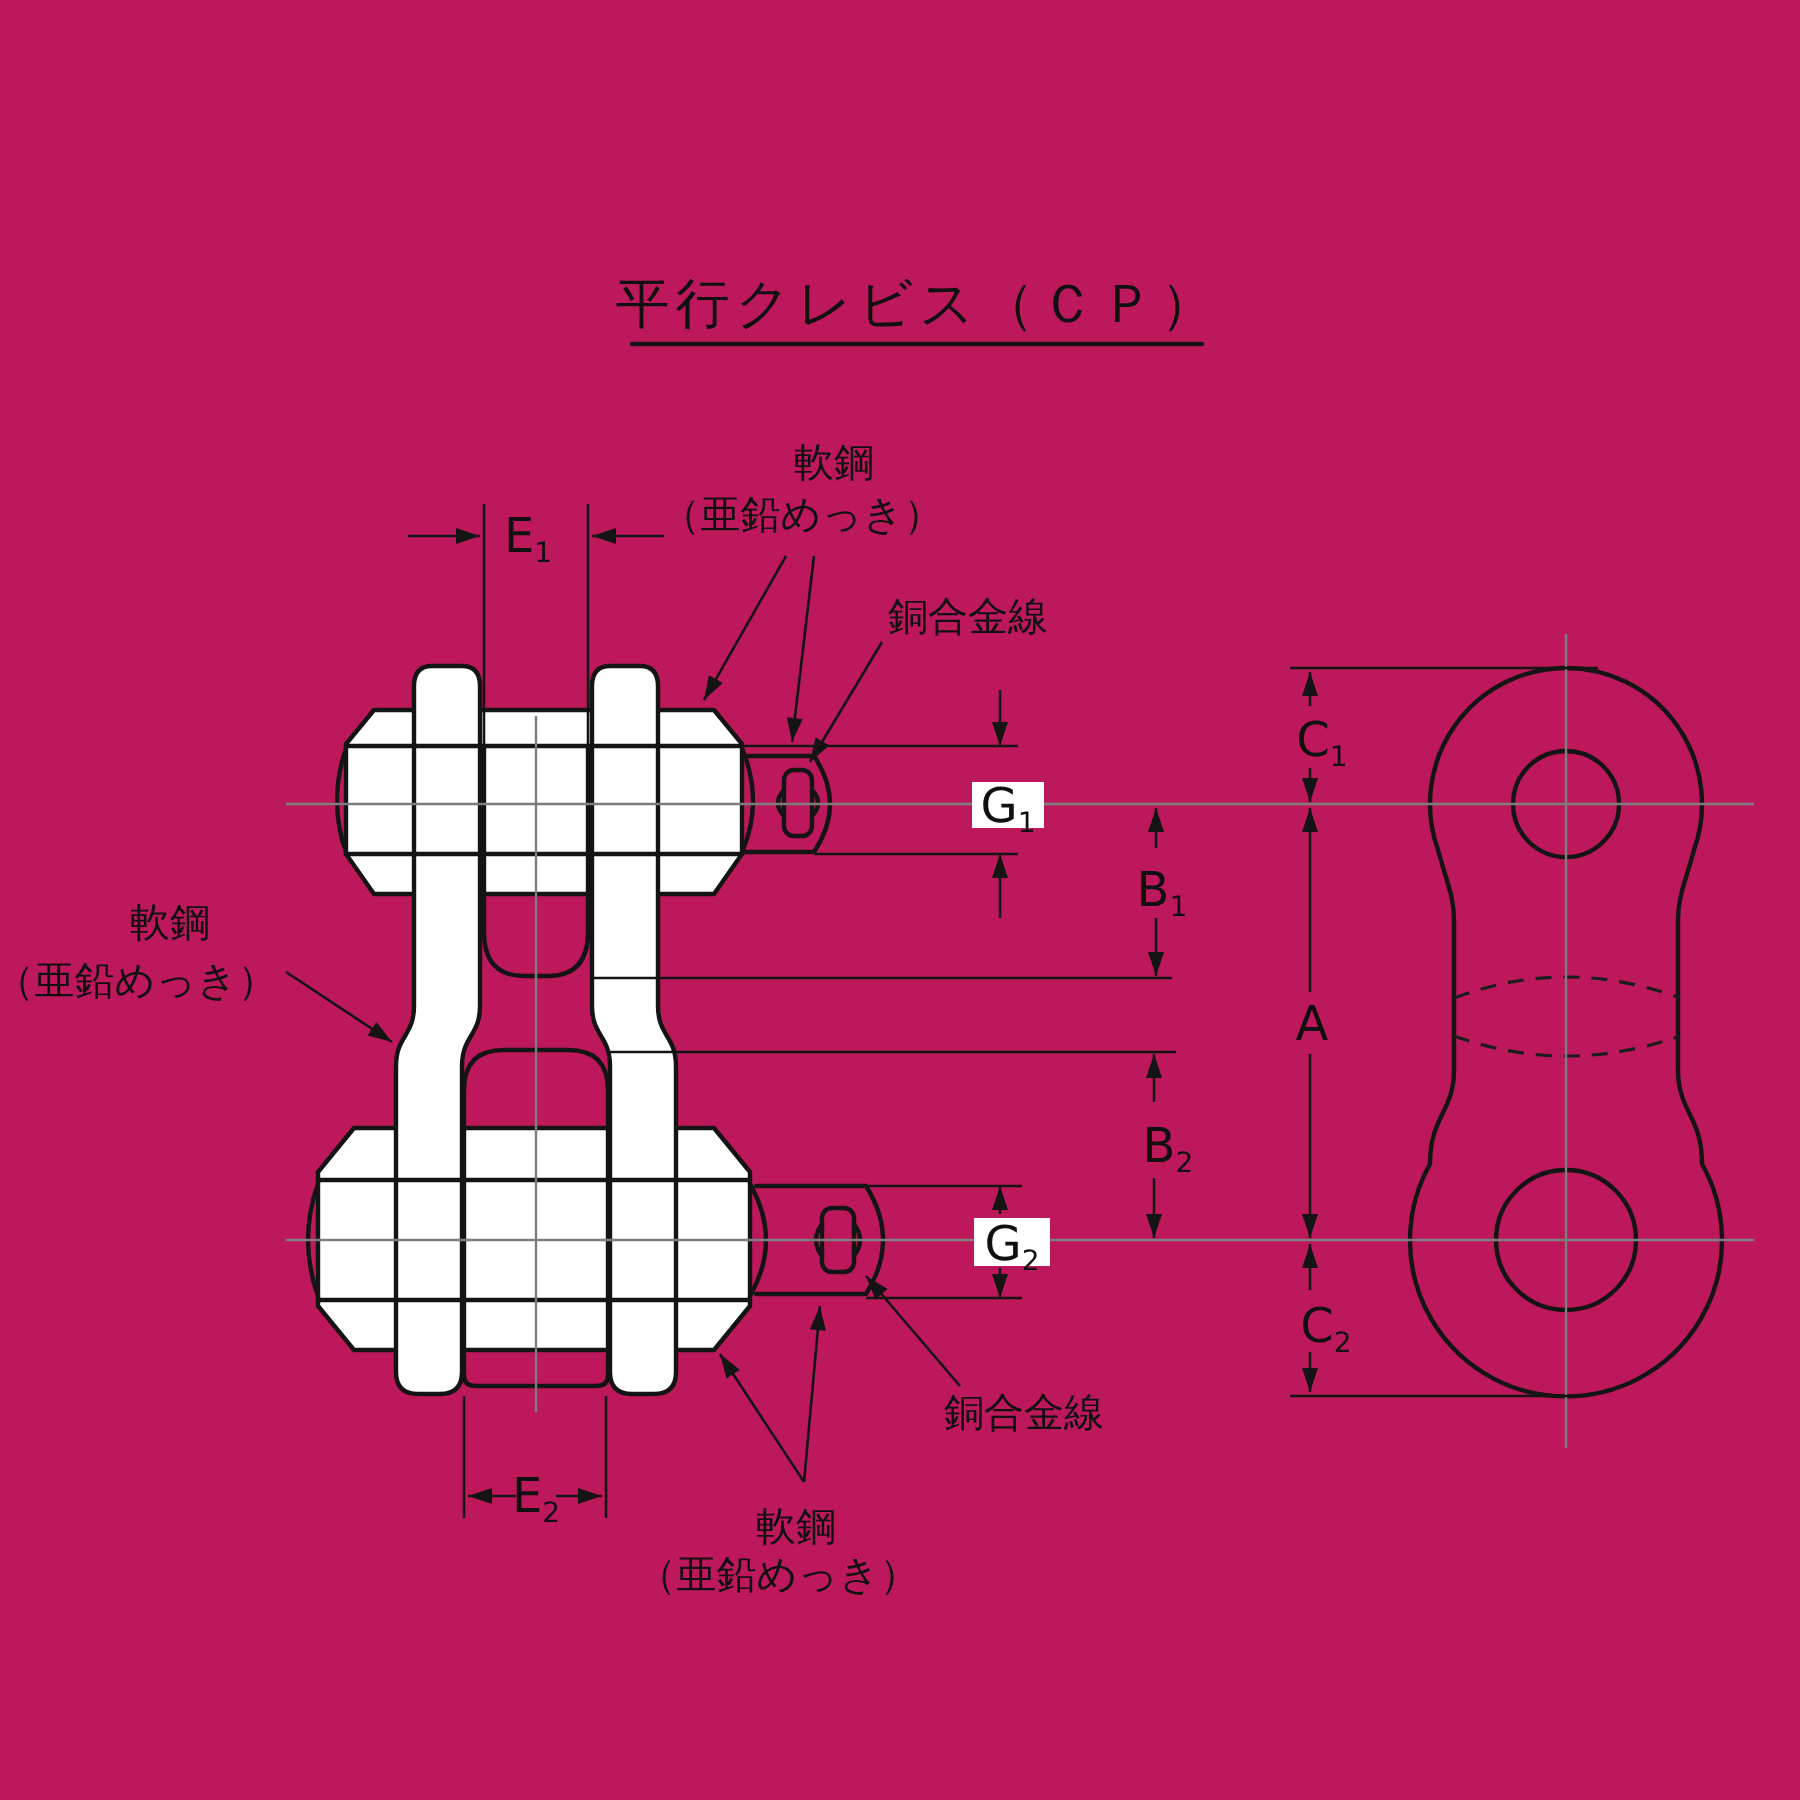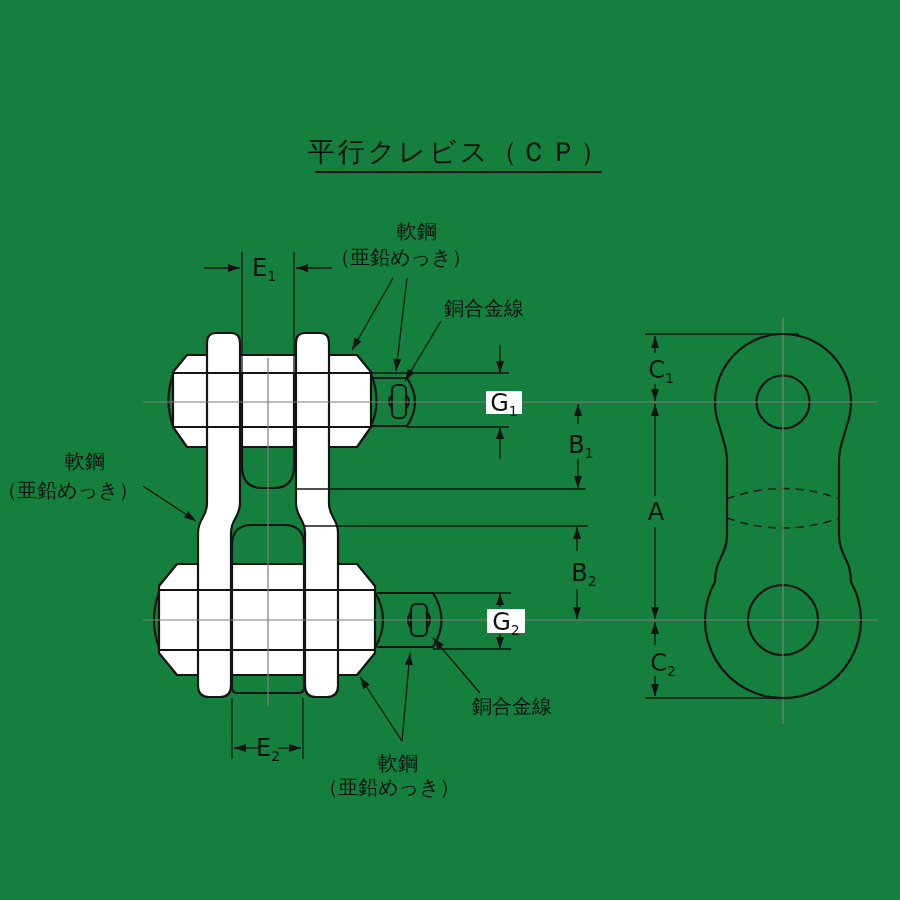--- a/index.html
+++ b/index.html
@@ -1,16 +1,16 @@
 <!DOCTYPE html>
 <html><head>
 <meta charset="utf-8">
 <style>
   html,body{margin:0;padding:0;background:#fff;}
-  .stage{position:relative;width:900px;height:900px;background:#15803d;overflow:hidden;
+  .stage{position:relative;width:900px;height:900px;background:#be185d;overflow:hidden;
          font-family:"DejaVu Sans","Liberation Sans",sans-serif;}
   svg{display:block}
   .ol  {fill:none;stroke:#141414;stroke-width:2.2;stroke-linejoin:round;stroke-linecap:round;}
   .olf {fill:#ffffff;stroke:#141414;stroke-width:2.2;stroke-linejoin:round;}
   .thin{fill:none;stroke:#141414;stroke-width:1.3;stroke-linecap:butt;}
   .cl  {fill:none;stroke:#7d7d7d;stroke-width:1.2;}
   .dash{fill:none;stroke:#1c1c1c;stroke-width:1.6;stroke-dasharray:8 6;}
   .jp  {font-size:20px;fill:#101010;}
   .dim {font-size:24px;fill:#101010;}
   .dim .sub{font-size:14px;}

